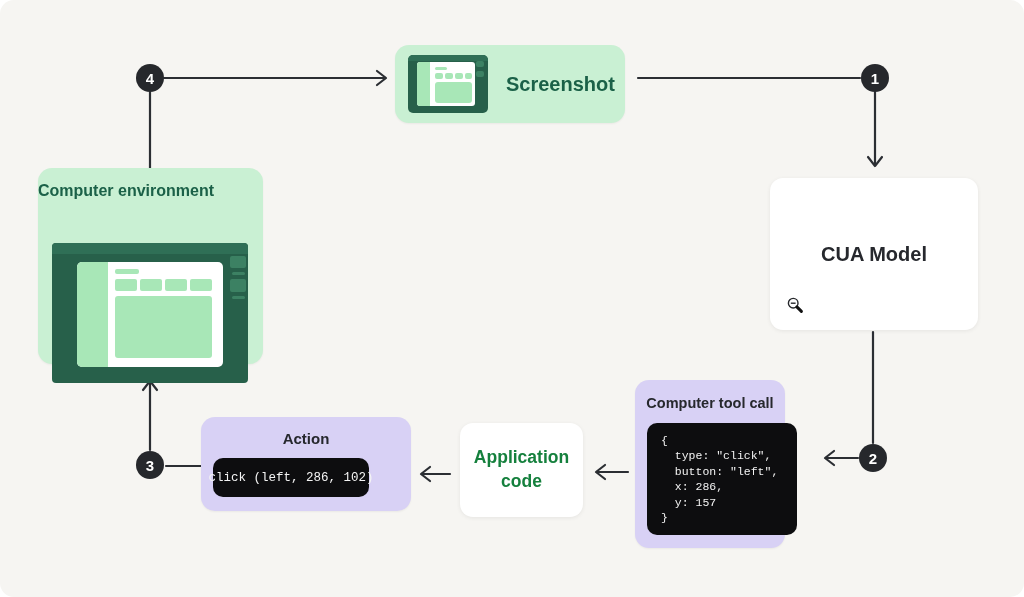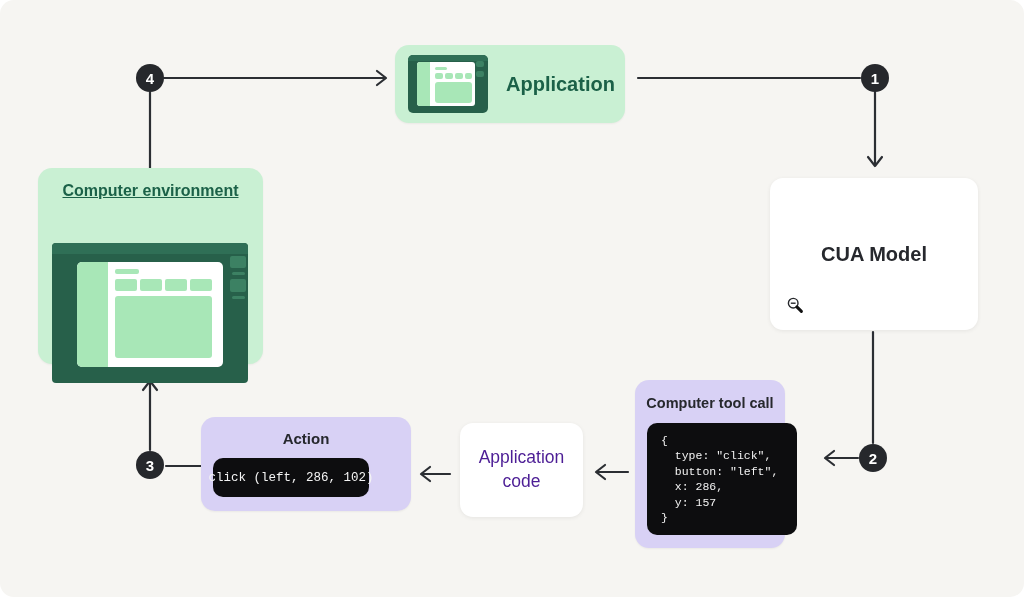--- a/index.html
+++ b/index.html
@@ -20,33 +20,33 @@
   .monitor .topband{position:absolute;left:0;top:0;width:100%;background:#2f6f56;}
   .monitor .window{position:absolute;background:#ffffff;overflow:hidden;}
   .monitor .sidebar{position:absolute;left:0;top:0;height:100%;background:#a8e7b7;}
   .monitor .addr{position:absolute;background:#a8e7b7;border-radius:2px;}
   .monitor .tab{position:absolute;background:#a8e7b7;border-radius:2px;}
   .monitor .content{position:absolute;background:#a8e7b7;border-radius:3px;}
   .monitor .ctl-sq{position:absolute;background:#3c8163;border-radius:2px;}
   .monitor .ctl-ln{position:absolute;background:#3c8163;border-radius:2px;}
   
   #env-box{left:38px;top:168px;width:225px;height:196px;}
-  #env-box .green-title{display:block;text-align:center;margin-top:14px;font-size:16px;text-decoration:underline;}
+  #env-box .green-title{display:block;margin-top:14px;font-size:16px;}
   #env-monitor{left:14px;top:43px;width:196px;height:140px;border-radius:4px;}
   #env-monitor .window{left:25px;top:19px;width:146px;height:105px;border-radius:5px;}
   
   #mini-monitor{width:80px;height:58px;}
   #mini-monitor .window{left:9px;top:7px;width:58px;height:44px;border-radius:3px;}
   
   .white-card{position:absolute;background:#ffffff;border-radius:13px;box-shadow:0 1px 4px rgba(0,0,0,0.07);}
   #cua-card{left:770px;top:178px;width:208px;height:152px;display:flex;align-items:center;justify-content:center;text-align:right;}
   #cua-card .label{font-size:20px;font-weight:600;color:#26282d;}
   #cua-zoom-icon{position:absolute;left:17px;bottom:16px;width:17px;height:17px;}
   #appcode-card{left:460px;top:423px;width:123px;height:94px;display:flex;align-items:center;justify-content:center;}
-  #appcode-card .label{font-size:17.5px;font-weight:400;color:#4c1d95;text-align:center;width:100px;line-height:1.35;}
+  #appcode-card .label{font-size:17.5px;font-weight:700;color:#15803d;text-align:center;width:100px;line-height:1.35;}
   
   .purple-box{position:absolute;background:#d8d1f5;border-radius:14px;box-shadow:0 1px 2px rgba(0,0,0,0.05);}
   .purple-title{display:block;text-align:center;font-weight:bold;color:#26282d;}
   #toolcall-box{left:635px;top:380px;width:150px;height:168px;}
   #toolcall-box .purple-title{margin-top:15px;font-size:14.5px;}
   #toolcall-code{position:absolute;left:12px;top:43px;width:150px;height:112px;background:#0d0d0f;border-radius:10px;
                  box-sizing:border-box;padding:10px 0 0 14px;}
   #toolcall-code .code-line{white-space:pre;font-family:"Liberation Mono","DejaVu Sans Mono",monospace;
                  font-size:11.5px;line-height:15.4px;color:#f2f2f2;}
   #action-box{left:201px;top:417px;width:210px;height:94px;}
@@ -104,21 +104,21 @@
       <div class="window">
         <div class="sidebar" style="width:13px;"></div>
         <div class="addr" style="left:18px;top:5px;width:12px;height:3px;"></div>
         <div class="tab" style="left:18px;top:11px;width:8px;height:6px;"></div>
         <div class="tab" style="left:28px;top:11px;width:8px;height:6px;"></div>
         <div class="tab" style="left:38px;top:11px;width:8px;height:6px;"></div>
         <div class="tab" style="left:48px;top:11px;width:7px;height:6px;"></div>
         <div class="content" style="left:18px;top:20px;width:37px;height:21px;"></div>
       </div>
     </div>
-    <span class="label green-title">Application</span>
+    <span class="label green-title">Screenshot</span>
   </div>
 
   <div id="env-box" class="abs green-box">
     <span class="green-title">Computer environment</span>
     <div id="env-monitor" class="abs monitor">
       <div class="topband" style="height:11px;"></div>
       <div class="ctl-sq" style="left:178px;top:13px;width:16px;height:12px;"></div>
       <div class="ctl-ln" style="left:180px;top:29px;width:13px;height:3px;"></div>
       <div class="ctl-sq" style="left:178px;top:36px;width:16px;height:13px;"></div>
       <div class="ctl-ln" style="left:180px;top:53px;width:13px;height:3px;"></div>

